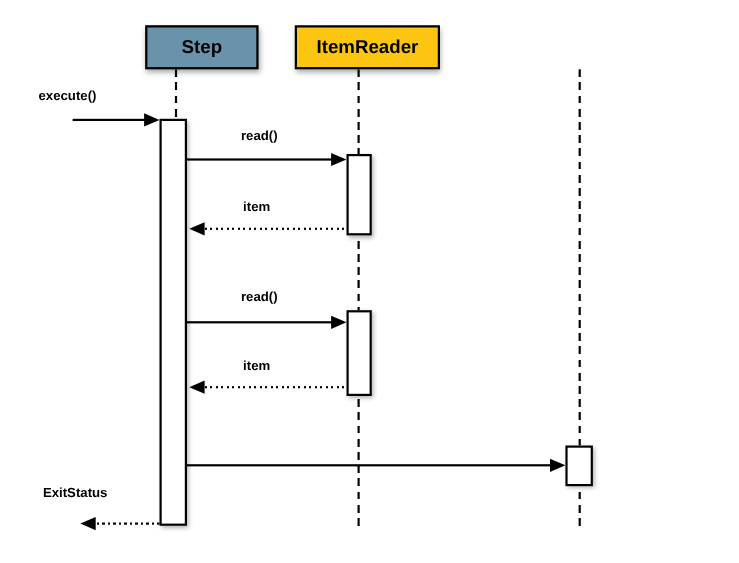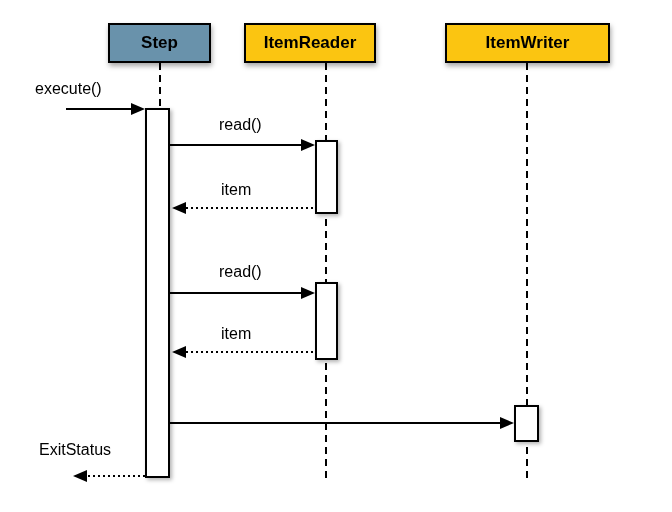--- a/index.html
+++ b/index.html
@@ -25,20 +25,21 @@
     height: 40px;
     box-sizing: border-box;
     border: 2px solid #000000;
     display: flex;
     align-items: center;
     justify-content: center;
     font-weight: bold;
     font-size: 17px;
     color: #000000;
     box-shadow: 1px 3px 5px rgba(0,0,0,0.35);
+    margin-left: 24px;
   }
   #p-step   { left: 108px; width: 103px; background: var(--step-fill, #6992ab); }
   #p-reader { left: 244px; width: 132px; background: var(--actor-fill, #fbc511); }
   #p-writer { left: 445px; width: 165px; background: var(--actor-fill, #fbc511); }
 
   
   .lifeline {
     position: absolute;
     width: 2px;
     background-image: repeating-linear-gradient(to bottom, var(--line, #000) 0 7px, transparent 7px 12px);
@@ -92,23 +93,24 @@
   #ah-read1   { left: 301px; top: 139px; }
   #ah-item1   { left: 172px; top: 202px; }
   #ah-read2   { left: 301px; top: 287px; }
   #ah-item2   { left: 172px; top: 346px; }
   #ah-write   { left: 500px; top: 417px; }
   #ah-exit    { left: 73px;  top: 470px; }
 
   
   .msg-label {
     position: absolute;
-    font-size: 16px;
+    font-size: 12px;
     color: #000000;
     white-space: nowrap;
+    font-weight: bold;
   }
   #lbl-execute { left: 35px;  top: 80px; }
   #lbl-read1   { left: 219px; top: 116px; }
   #lbl-item1   { left: 221px; top: 181px; }
   #lbl-read2   { left: 219px; top: 263px; }
   #lbl-item2   { left: 221px; top: 325px; }
   #lbl-write   { left: 389px; top: 390px; }
   #lbl-exit    { left: 39px;  top: 441px; }
 </style>
 </head>
@@ -118,23 +120,20 @@
 
   <div class="lifeline" id="ll-step"></div>
   <div class="lifeline" id="ll-reader"></div>
   <div class="lifeline" id="ll-writer"></div>
 
   <div class="participant" id="p-step">
     <span>Step</span>
   </div>
   <div class="participant" id="p-reader">
     <span>ItemReader</span>
-  </div>
-  <div class="participant" id="p-writer">
-    <span>ItemWriter</span>
   </div>
 
   <div class="activation" id="act-step"></div>
   <div class="activation" id="act-reader1"></div>
   <div class="activation" id="act-reader2"></div>
   <div class="activation" id="act-writer"></div>
 
   <div class="msg-label" id="lbl-execute">execute()</div>
   <div class="msg-line" id="ln-execute"></div>
   <div class="arrowhead right" id="ah-execute"></div>

